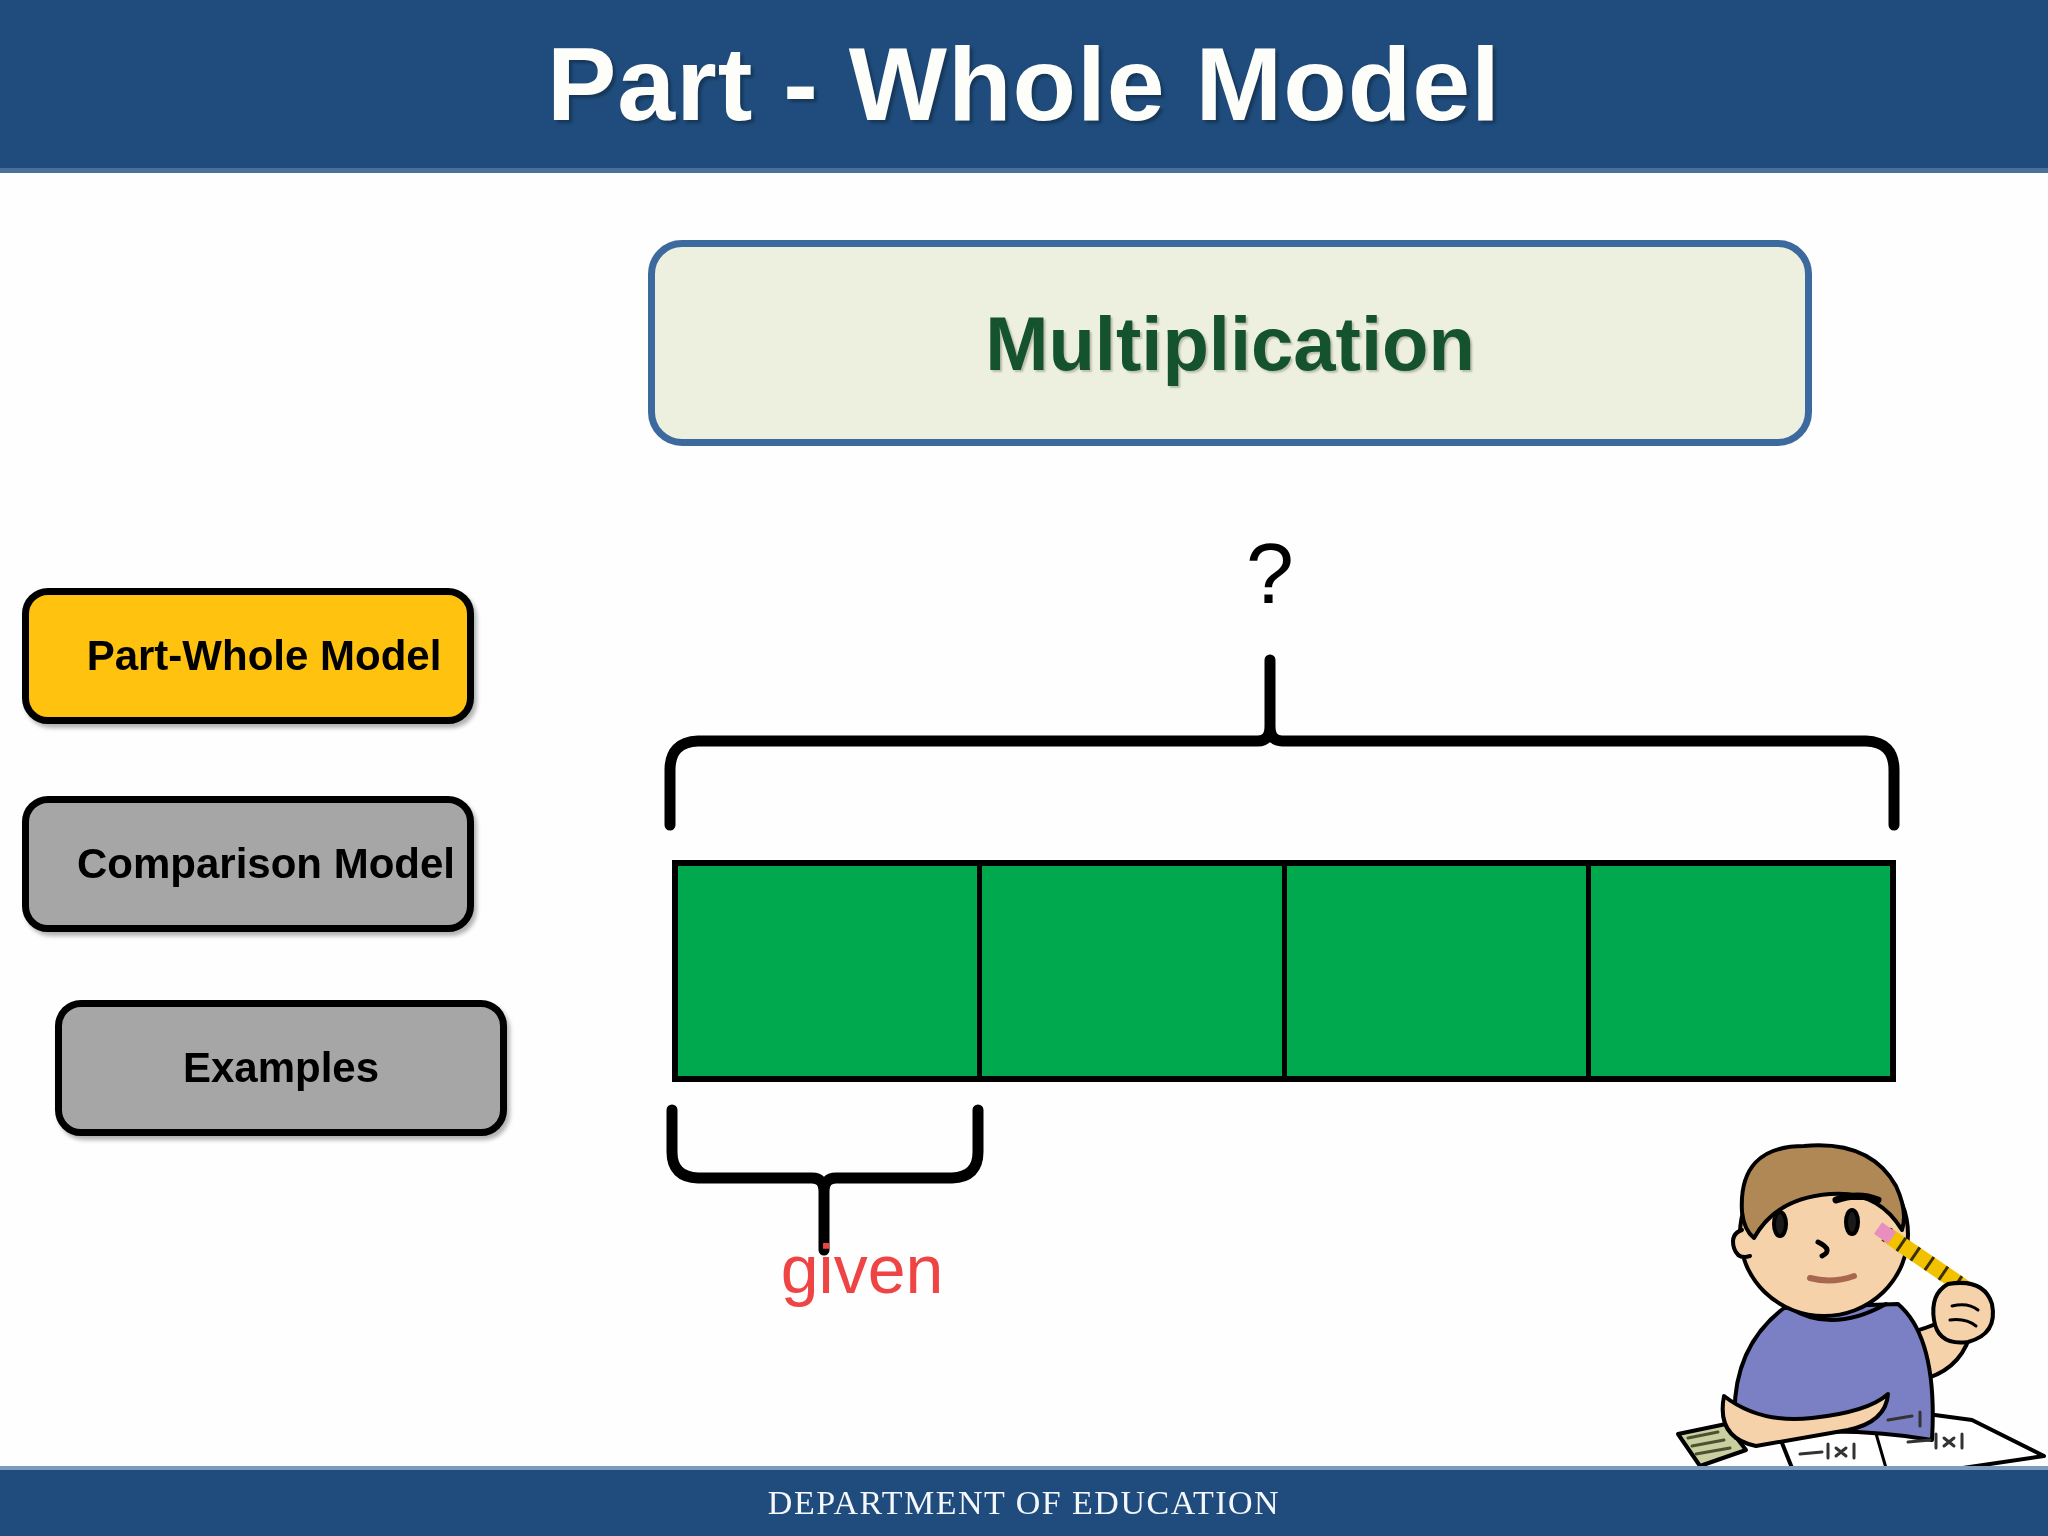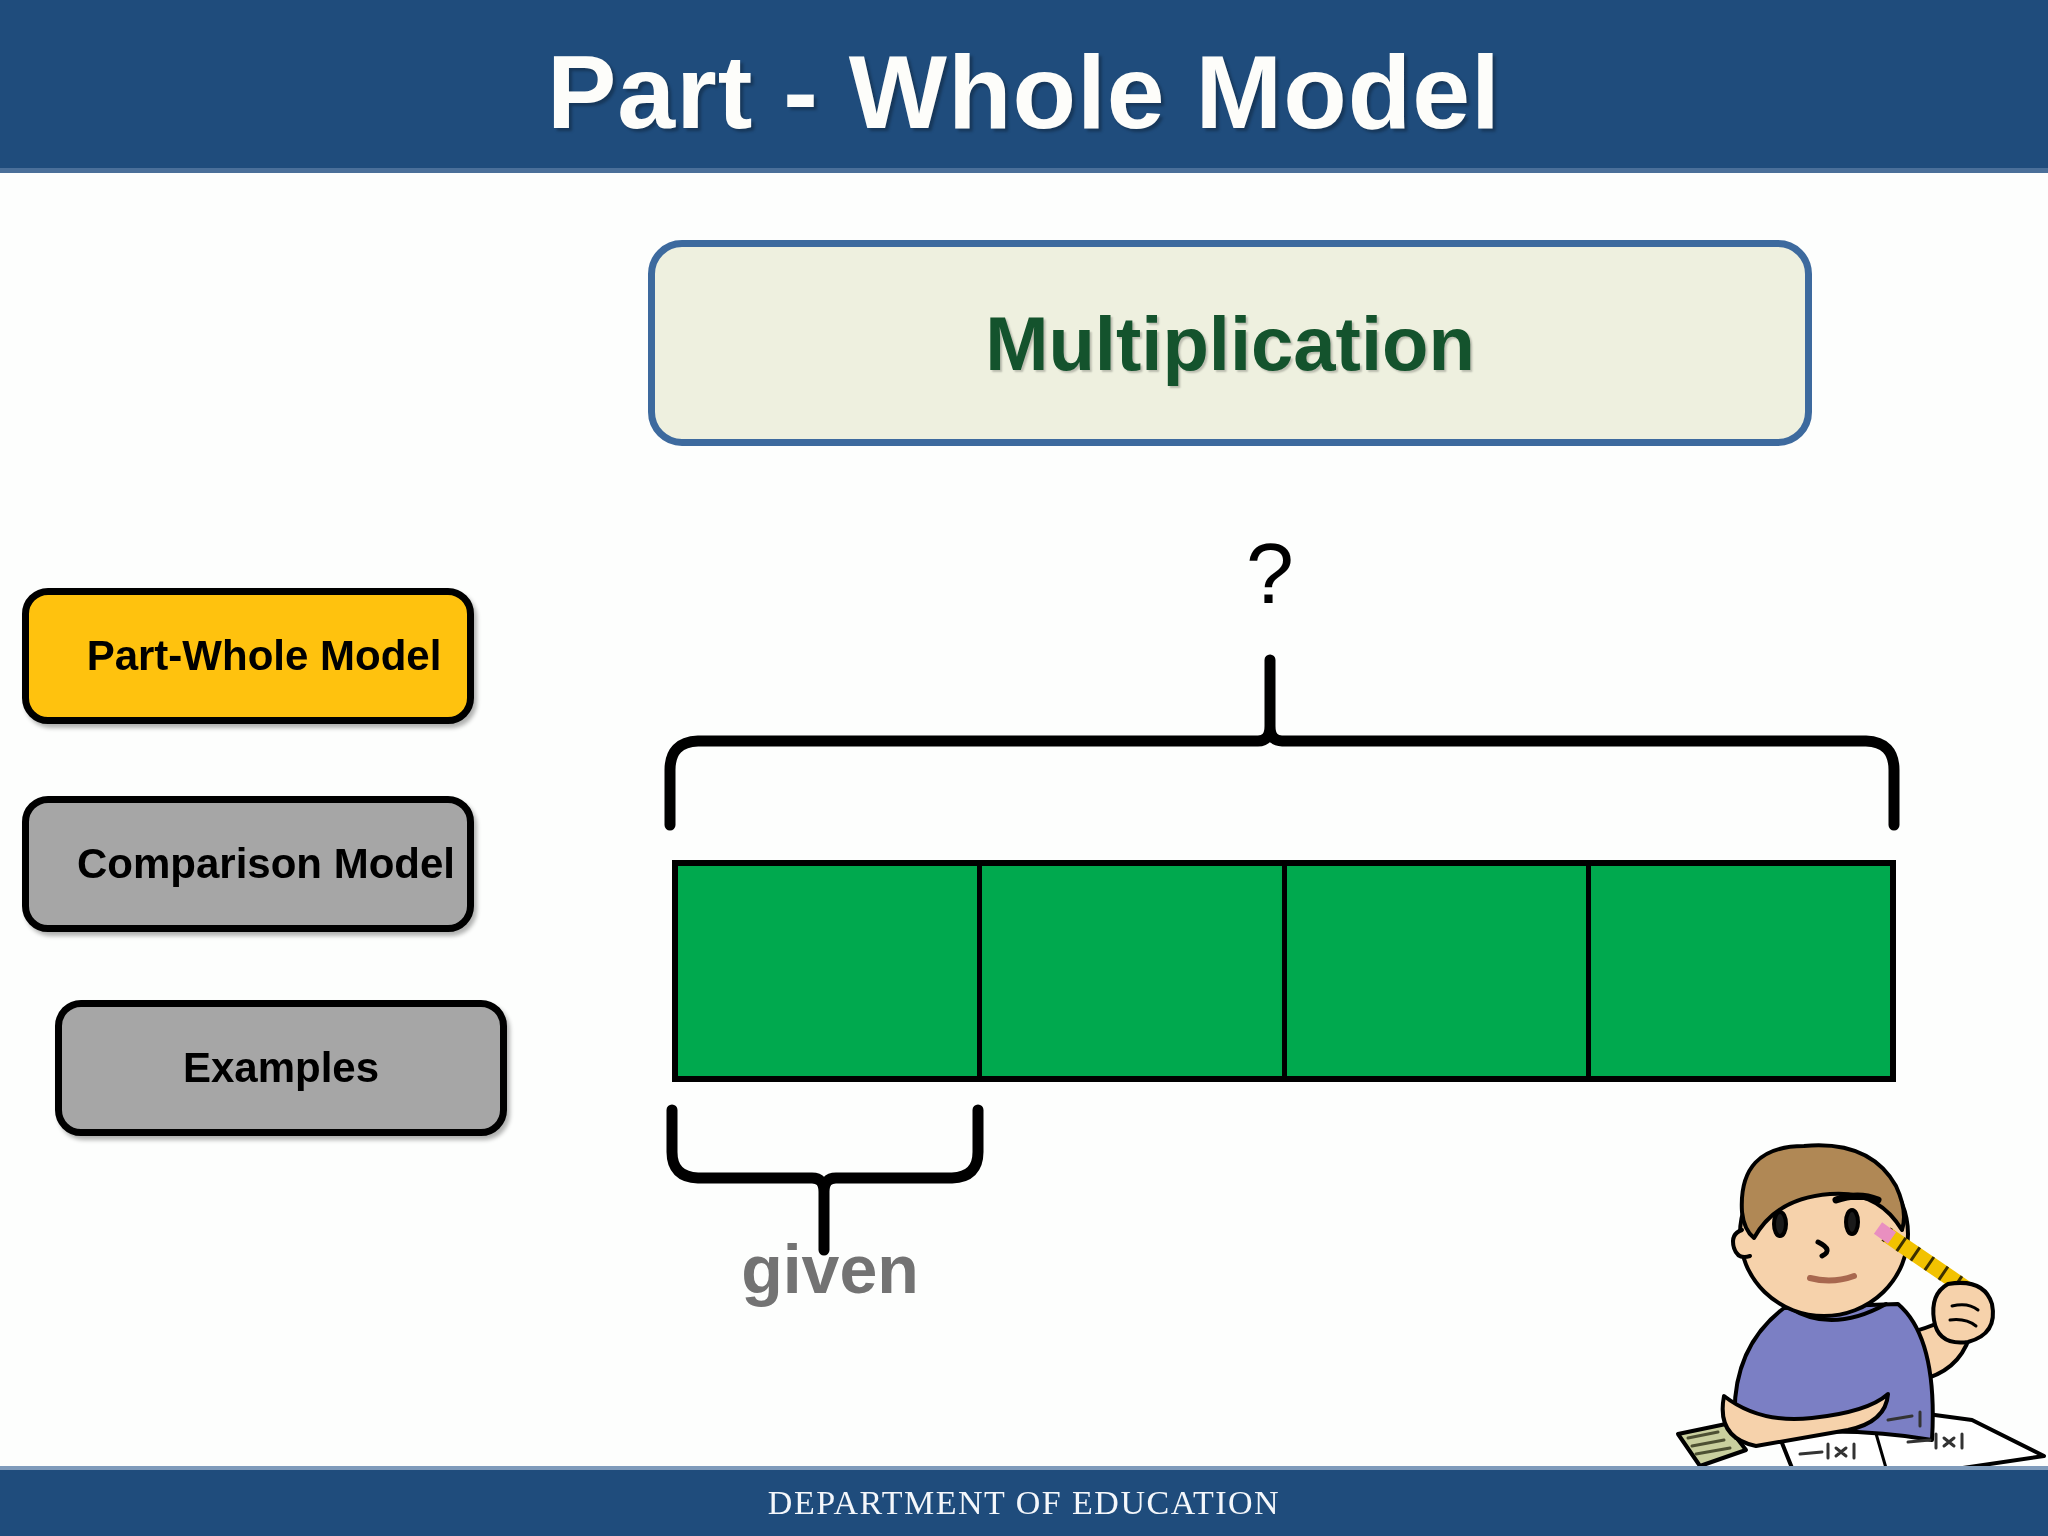--- a/index.html
+++ b/index.html
@@ -43,21 +43,20 @@
     display: flex;
     align-items: center;
     justify-content: center;
     color: #fdfdfa;
     font-family: "Liberation Sans", sans-serif;
     font-weight: bold;
     font-size: 104px;
     letter-spacing: 1px;
     text-shadow: 3px 3px 3px rgba(0,0,0,0.28);
     white-space: nowrap;
-    margin-top: 8px;
   }
 
   
   .sidebar {
     position: absolute;
     left: 22px;
     top: 360px;
     width: 452px;
     height: 800px;
   }
@@ -130,28 +129,28 @@
     width: 120px;
     text-align: center;
     font-family: "Liberation Sans", sans-serif;
     font-size: 86px;
     font-weight: normal;
     color: #000000;
     line-height: 1;
   }
   .part-label {
     position: absolute;
-    left: 690px;
+    left: 722px;
     top: 1235px;
     width: 280px;
     text-align: center;
     font-family: "Liberation Sans", sans-serif;
     font-size: 68px;
-    font-weight: bold;
-    color: #737373;
+    font-weight: normal;
+    color: #ef4444;
     line-height: 1;
   }
 
   
   .bar-model {
     position: absolute;
     left: 672px;
     top: 860px;
     width: 1224px;
     height: 222px;

